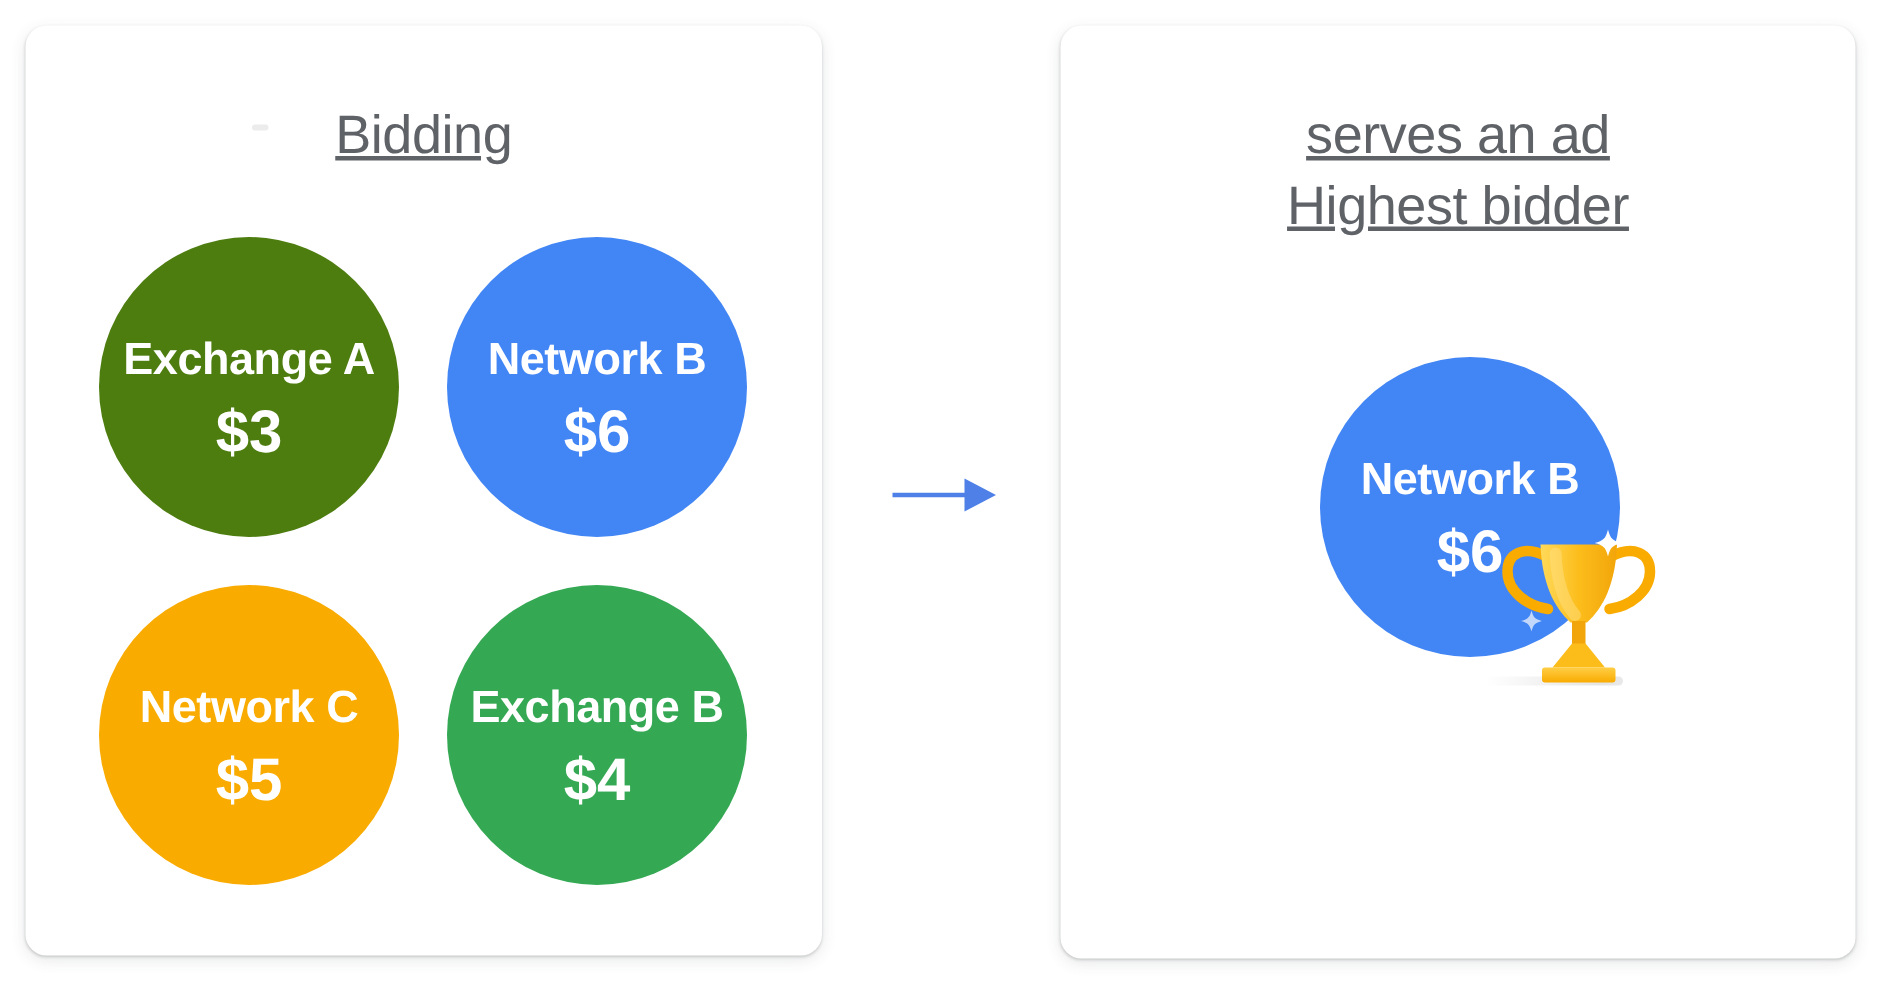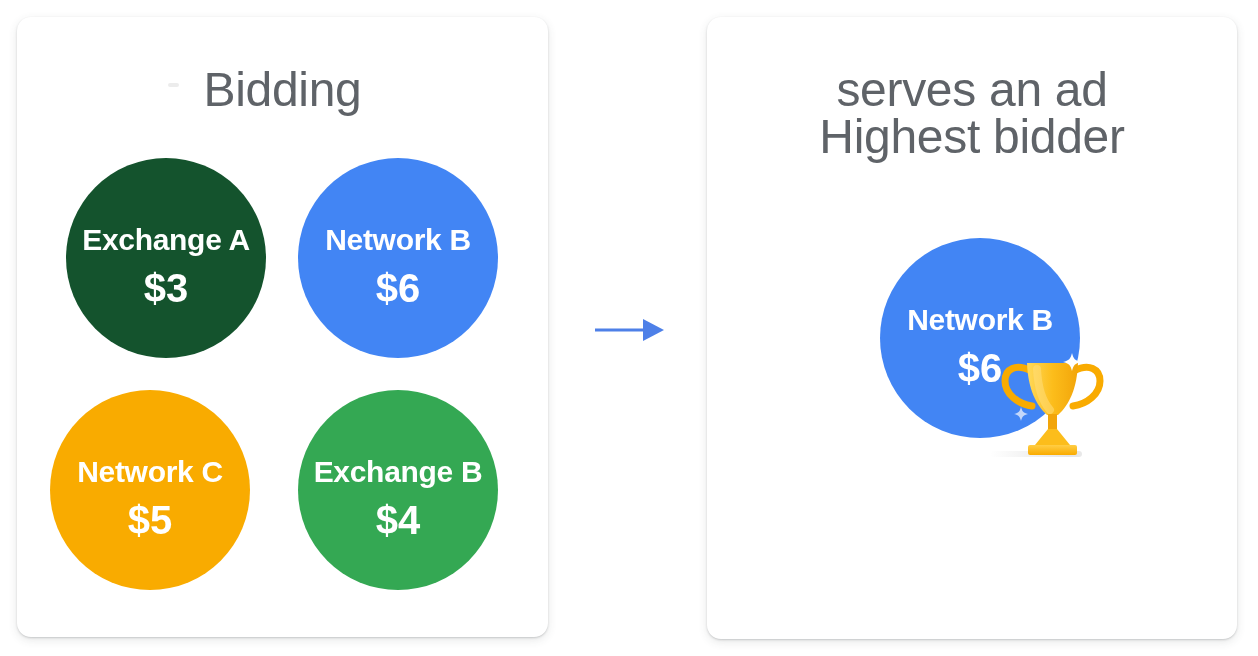--- a/index.html
+++ b/index.html
@@ -15,24 +15,25 @@
     background: #ffffff;
     border-radius: 14px;
     box-shadow: 0 1px 2px rgba(60,64,67,.22), 0 3px 10px rgba(60,64,67,.12);
   }
   #left-panel  { left: 17px;  top: 17px; width: 531px; height: 620px; }
   #right-panel { left: 707px; top: 17px; width: 530px; height: 622px; }
   .panel-title {
     position: absolute;
     top: 49px; left: 0; right: 0;
     text-align: center;
-    font-size: 48px;
+    font-size: 36px;
     line-height: 47px;
     letter-spacing: -0.3px;
     color: #5F6368;
+    text-decoration: underline;
   }
   .stray-mark {
     position: absolute;
     left: 151px; top: 66px;
     width: 11px; height: 4px;
     border-radius: 2px;
     background: #ececec;
   }
   .circle {
     position: absolute;
@@ -44,42 +45,42 @@
     justify-content: center;
     padding-top: 18px;
     box-sizing: border-box;
     color: #ffffff;
     text-align: center;
   }
   .circle .name { font-size: 30px; font-weight: 700; line-height: 36px; letter-spacing: -0.3px; }
   .circle .bid  { font-size: 40px; font-weight: 700; line-height: 48px; margin-top: 6px; }
   #bidder-0 { left: 49px;  top: 141px; }
   #bidder-1 { left: 281px; top: 141px; }
-  #bidder-2 { left: 33px;  top: 373px; }
+  #bidder-2 { left: 49px;  top: 373px; }
   #bidder-3 { left: 281px; top: 373px; }
   #winner-circle { left: 173px; top: 221px; }
   #flow-arrow {
     position: absolute;
     left: 593px; top: 317px;
     width: 72px; height: 26px;
   }
   #trophy {
     position: absolute;
     left: 283px; top: 328px;
     width: 125px; height: 115px;
   }
 </style>
 </head>
 <body>
 
 <div class="panel" id="left-panel">
   <div class="stray-mark"></div>
   <div class="panel-title">Bidding</div>
 
-  <div class="circle" id="bidder-0" style="background: #14532d;">
+  <div class="circle" id="bidder-0" style="background: #4d7c0f;">
     <div class="name">Exchange A</div>
     <div class="bid">$3</div>
   </div>
 
   <div class="circle" id="bidder-1" style="background: rgb(66, 133, 244);">
     <div class="name">Network B</div>
     <div class="bid">$6</div>
   </div>
 
   <div class="circle" id="bidder-2" style="background: rgb(249, 171, 0);">

